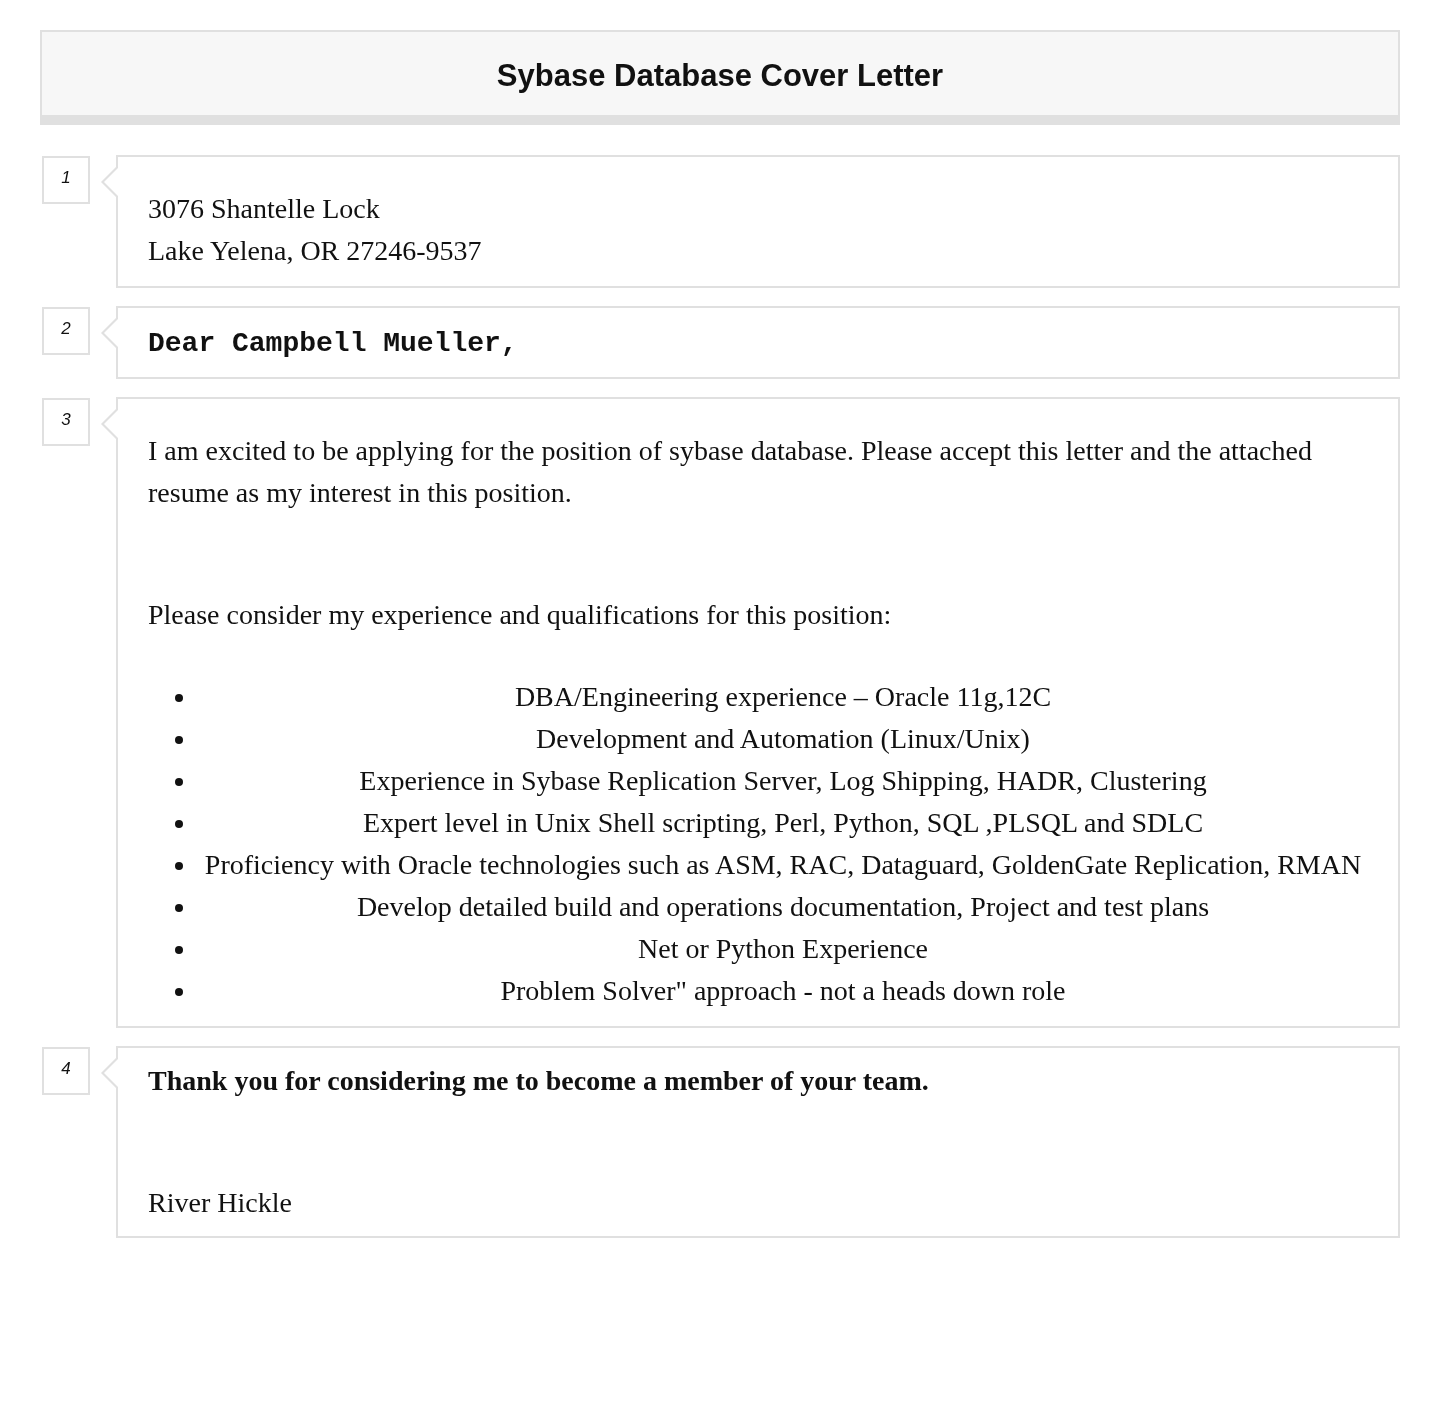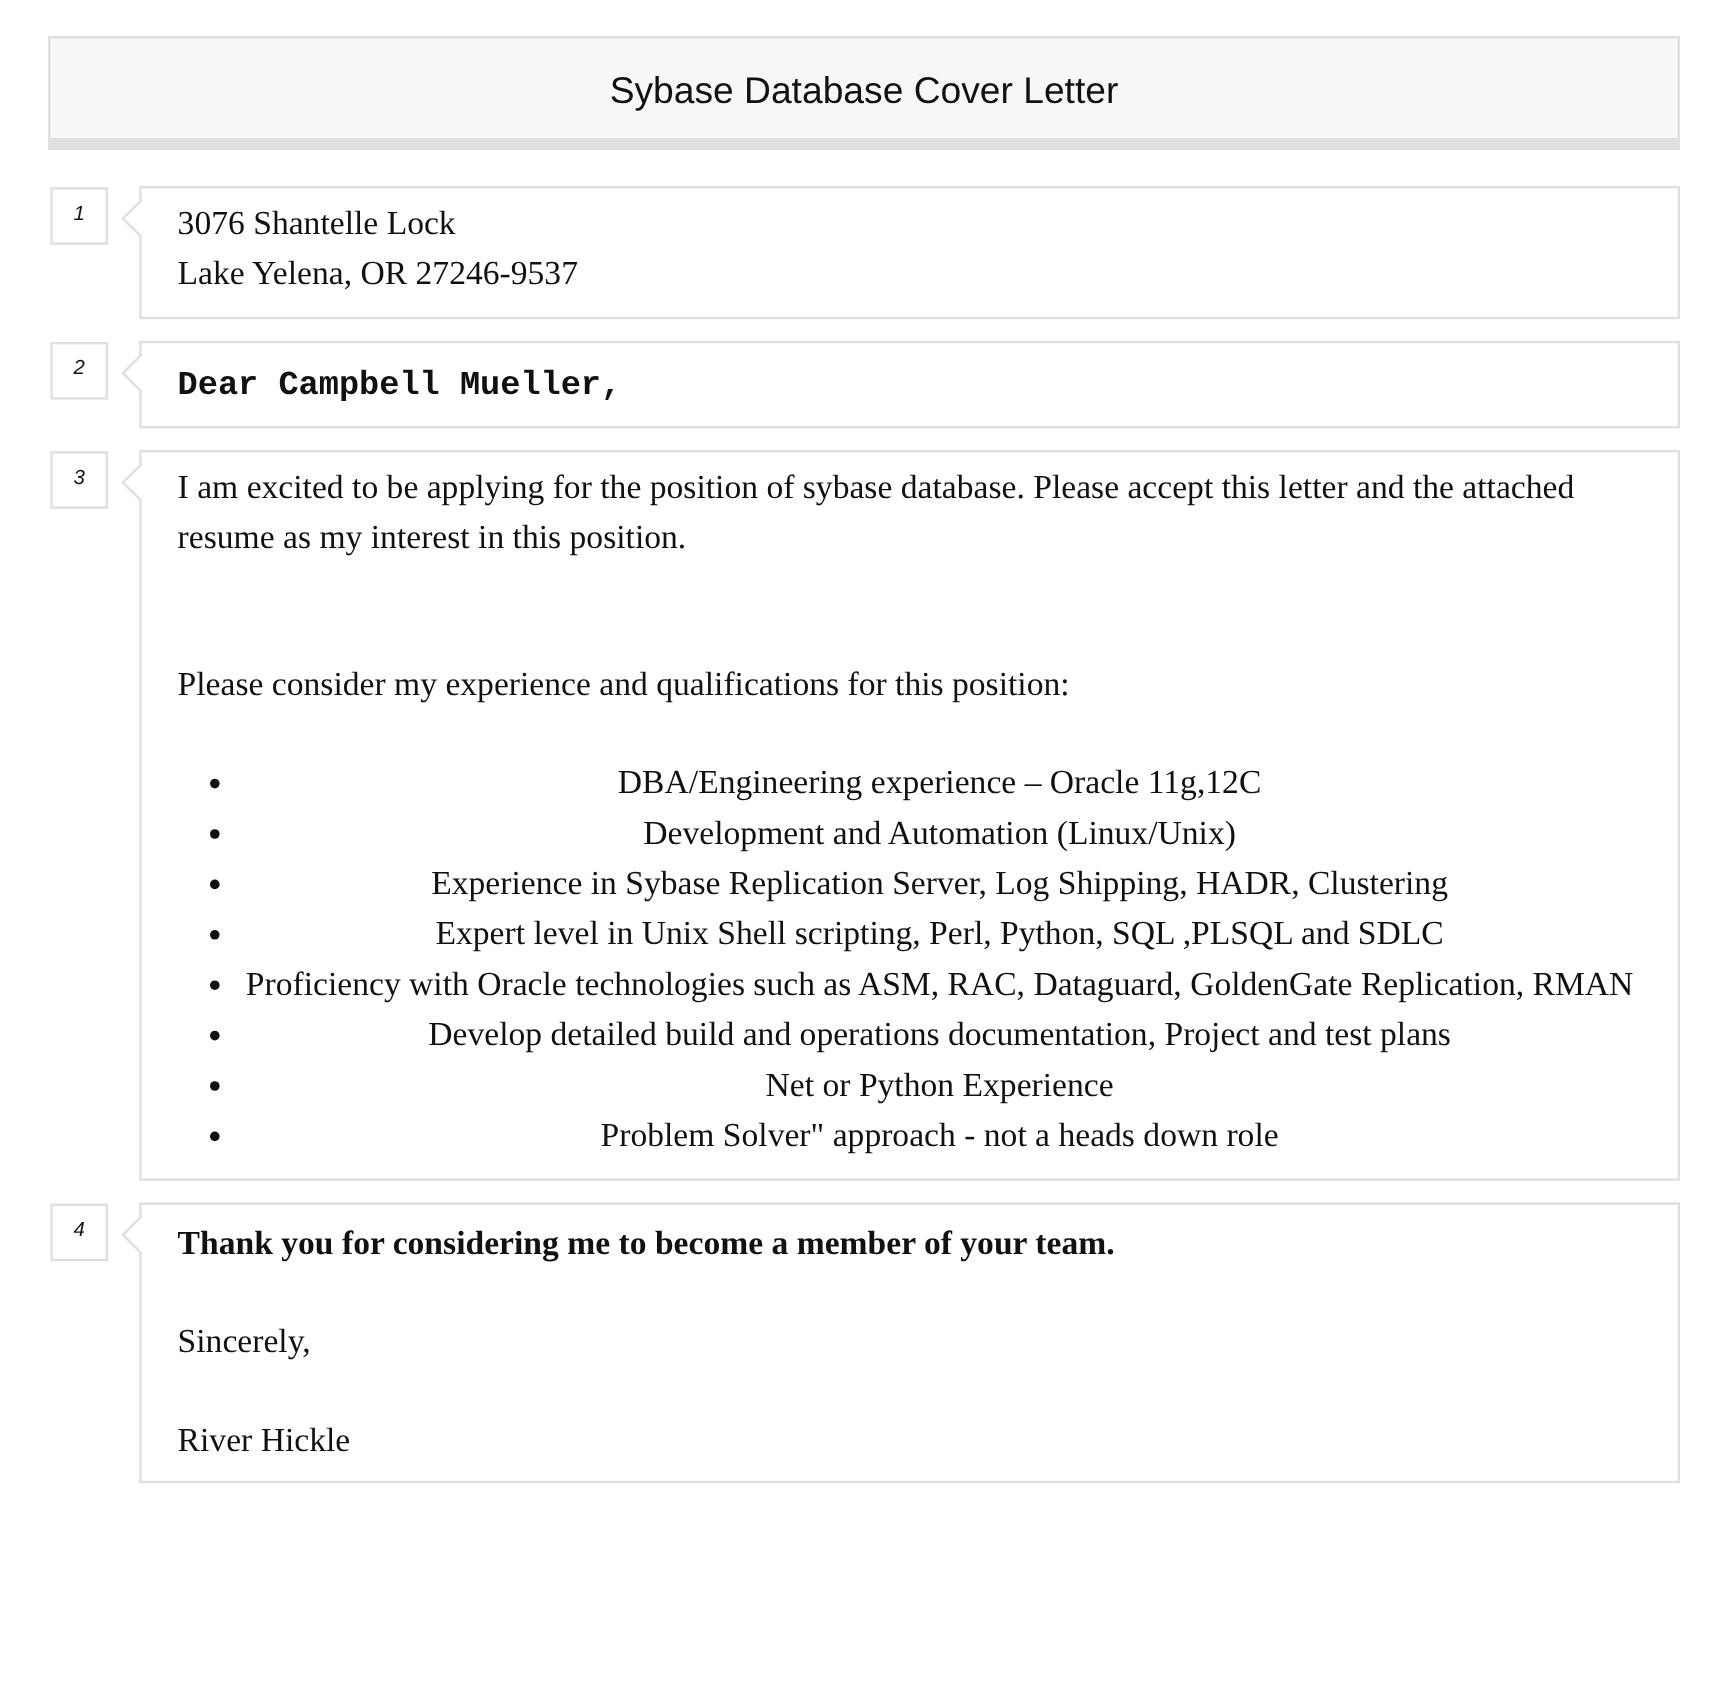--- a/index.html
+++ b/index.html
@@ -8,40 +8,40 @@
   .header {
     margin: 0 40px;
     height: 95px;
     background: #f7f7f7;
     border: 2px solid #e0e0e0;
     border-bottom: 10px solid #e0e0e0;
     display: flex; align-items: center; justify-content: center;
   }
   .header h1 {
     font-family: "Liberation Sans", sans-serif;
-    font-size: 31px; font-weight: normal; color: #111;
+    font-size: 31px; font-weight: bold; color: #111;
     margin-top: 4px;
   }
   .sections { margin-top: 30px; }
   .section { position: relative; margin: 0 40px 18px 42px; padding-left: 74px; }
   .num {
     position: absolute; left: 0; top: 1px;
     width: 48px; height: 48px;
     border: 2px solid #e0e0e0;
     background: #fff;
     font-family: "Liberation Sans", sans-serif;
     font-style: italic; font-size: 17px;
     display: flex; align-items: center; justify-content: center;
     padding-bottom: 4px;
   }
   .card {
     position: relative;
     border: 2px solid #e0e0e0;
     background: #fff;
-    padding: 9px 30px 14px 30px;
+    padding: 31px 30px 14px 30px;
     font-size: 28px; line-height: 42px;
   }
   .card::before {
     content: ""; position: absolute; left: -17px; top: 8px;
     width: 0; height: 0;
     border-top: 17px solid transparent;
     border-bottom: 17px solid transparent;
     border-right: 17px solid #e0e0e0;
   }
   .card::after {
@@ -101,19 +101,18 @@
         <li>Problem Solver" approach - not a heads down role</li>
       </ul>
     </div>
   </div>
 
   <div class="section s4">
     <div class="num">4</div>
     <div class="card">
       <p class="bold">Thank you for considering me to become a member of your team.</p>
       <div class="gap"></div>
-      <p>Sincerely,</p>
       <div class="gap"></div>
       <p>River Hickle</p>
     </div>
   </div>
 
 </div>
 
 </body></html>

